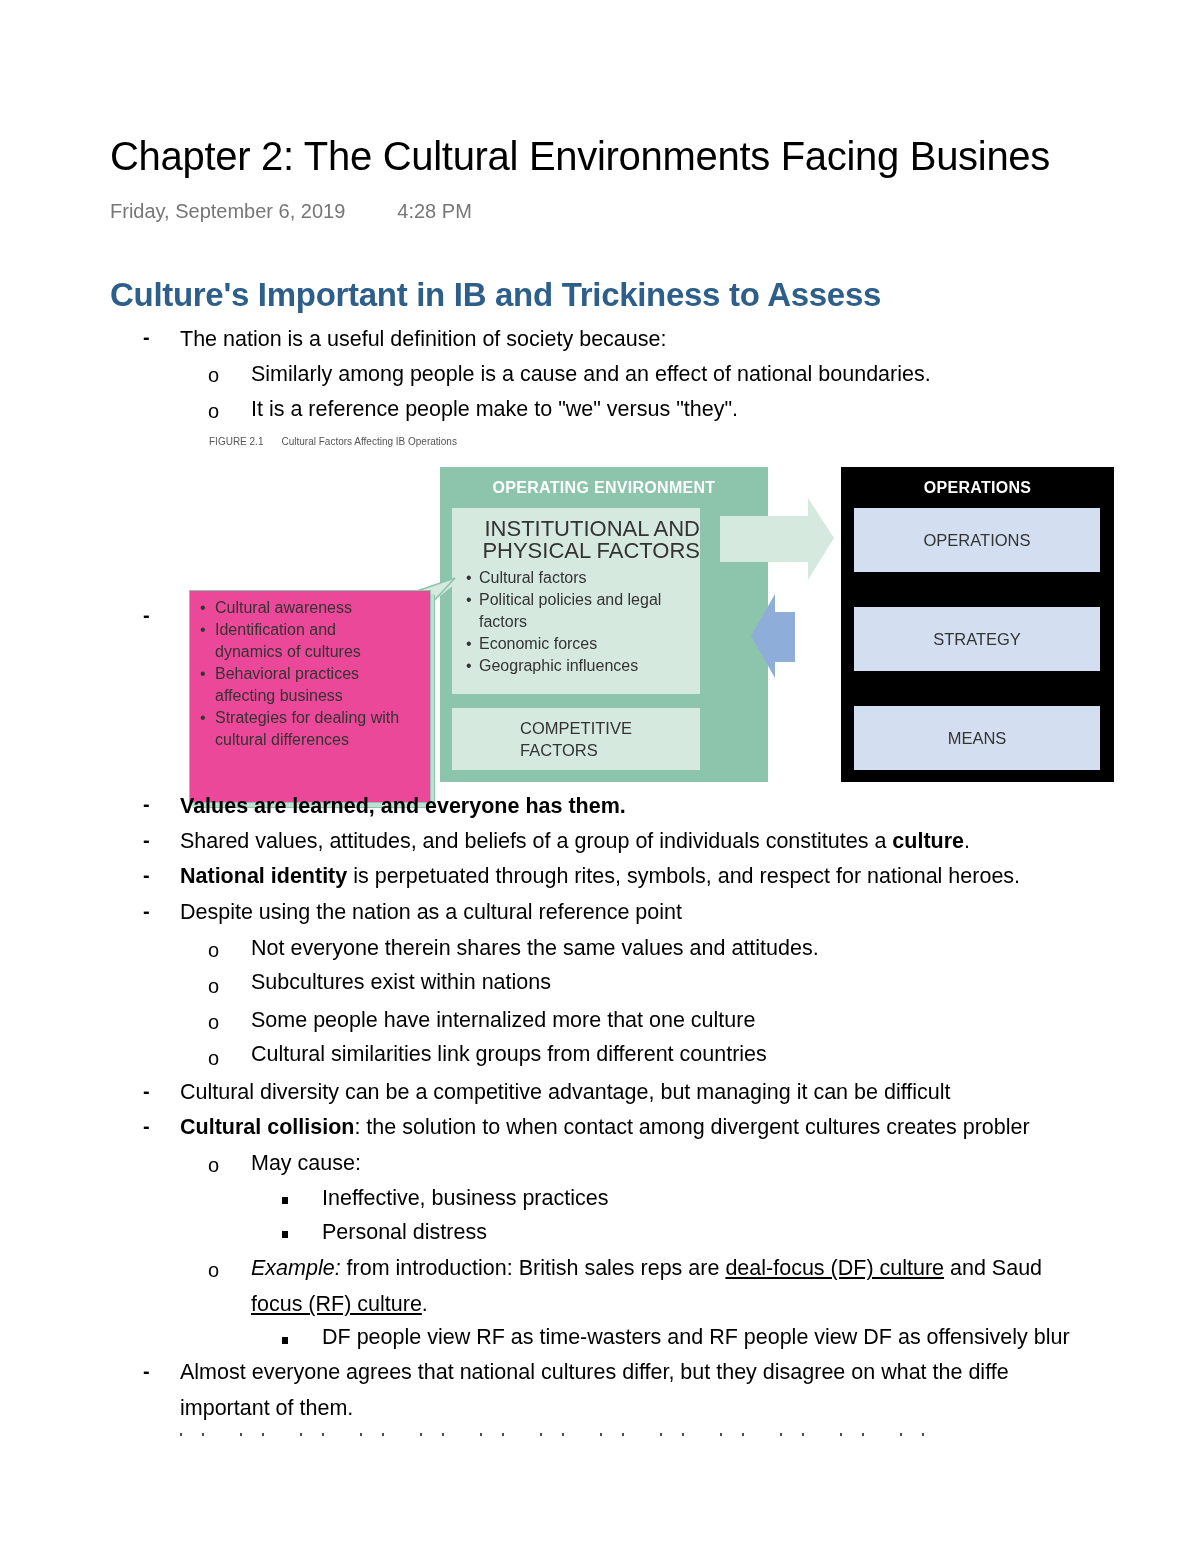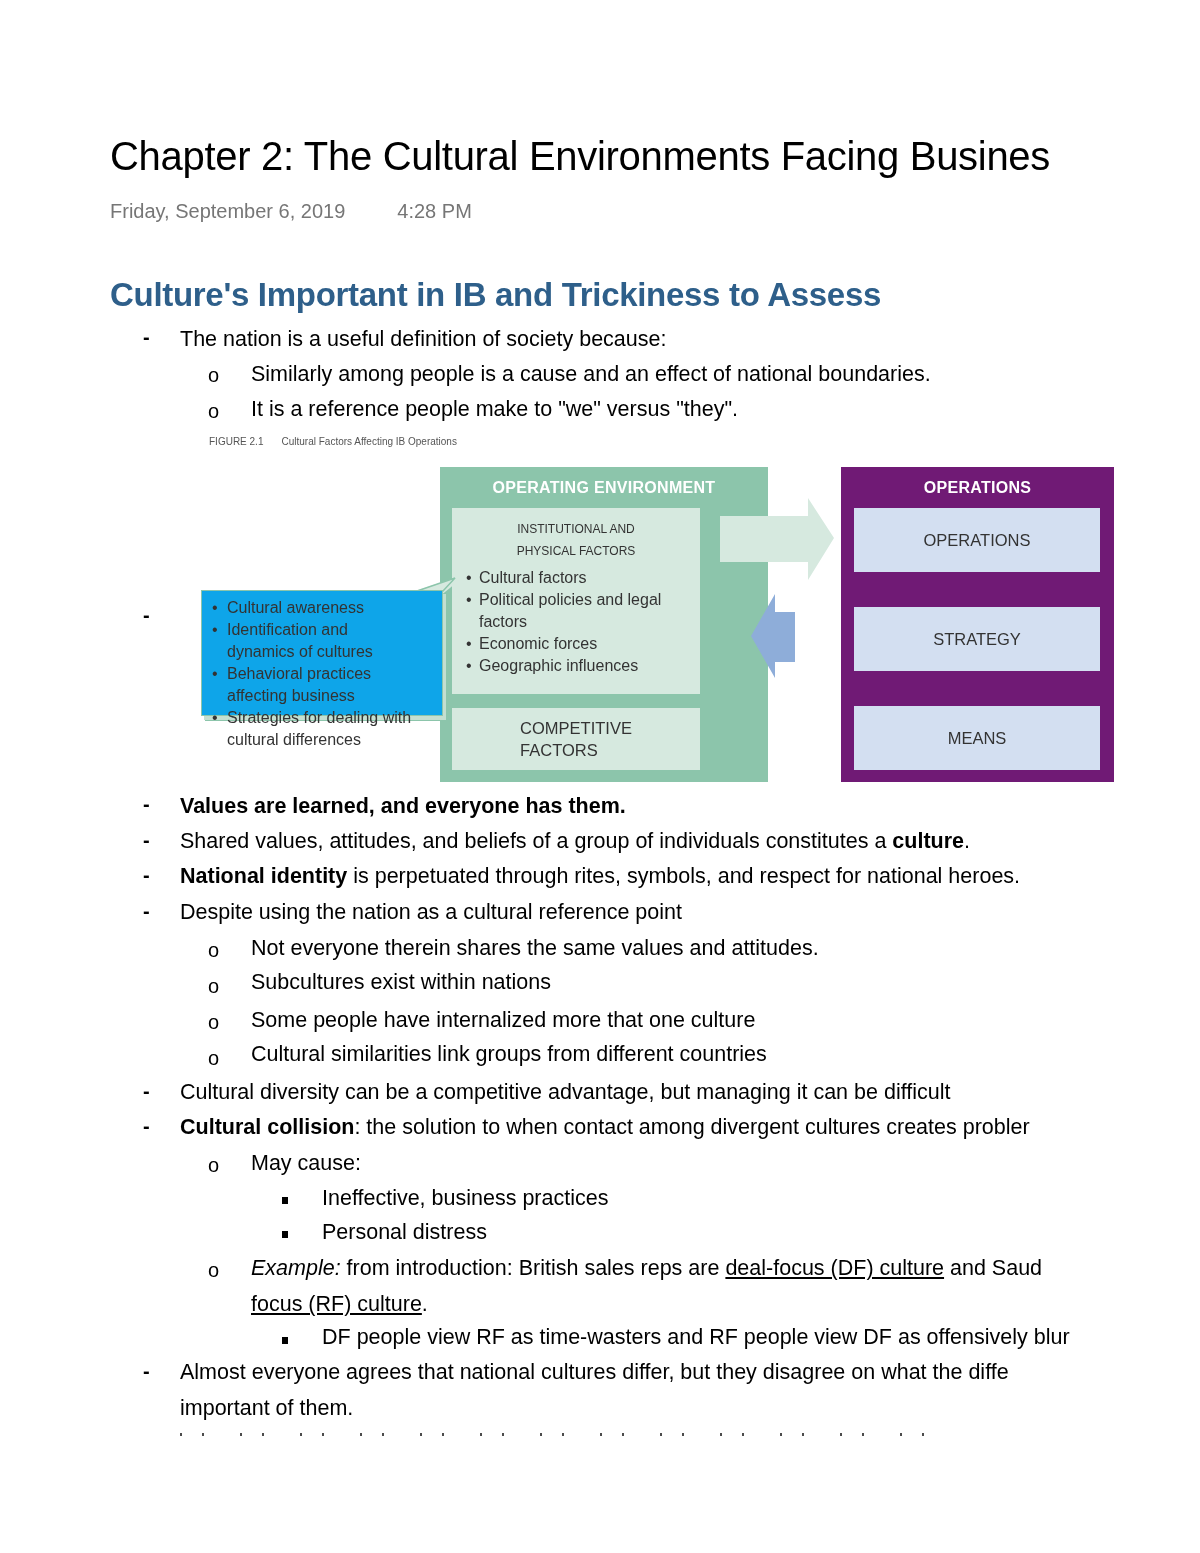--- a/index.html
+++ b/index.html
@@ -42,49 +42,48 @@
     position: absolute; left: 425px; top: 467px; width: 328px; height: 315px; background: #8cc5ab;
   }
   .op-env-title {
     position: absolute; left: 0; top: 12px; width: 100%; text-align: center;
     font-size: 16px; font-weight: bold; color: #fff; letter-spacing: 0.3px;
   }
   .inst-box {
     position: absolute; left: 12px; top: 41px; width: 248px; height: 186px; background: #d6e9df;
   }
   .inst-title {
-    position: absolute; left: 0; top: 10px; width: 100%; text-align: center;
-    font-size: 12px; color: #333; line-height: 22px;
+    position: absolute; left: 0; top: 10px; width: 100%; text-align: right;
+    font-size: 22px; color: #333; line-height: 22px;
   }
   .inst-list { position: absolute; left: 14px; top: 101px; font-size: 16px; color: #333; line-height: 22px; list-style: none; }
   .inst-list li { position: relative; padding-left: 13px; }
   .inst-list li::before { content: "•"; position: absolute; left: 0; top: 0; }
   .comp-box {
     position: absolute; left: 12px; top: 241px; width: 248px; height: 62px; background: #d6e9df;
     display: flex; align-items: center; justify-content: center; text-align: left;
     font-size: 16.5px; color: #333; line-height: 22px;
   }
 
   .callout {
-    position: absolute; left: 174px; top: 590px; width: 242px; height: 126px;
-    background: #0ea5e9; border: 1.5px solid #8cc5ab;
+    position: absolute; left: 174px; top: 590px; width: 242px; height: 213px;
+    background: #ec4899; border: 1.5px solid #8cc5ab;
     box-shadow: 3px 4px 0 #c4dfd1, 4px 5px 0 #8cc5ab;
-    margin-left: 12px;
   }
   .callout-list { position: absolute; left: 8px; top: 6px; font-size: 16px; color: #333; line-height: 22px; list-style: none; }
   .callout-list li { position: relative; padding-left: 17px; }
   .callout-list li::before { content: "•"; position: absolute; left: 2px; top: 0; }
 
   .callout-pointer { position: absolute; left: 400px; top: 575px; }
 
   .arrow-right { position: absolute; left: 705px; top: 498px; }
   .arrow-left { position: absolute; left: 736px; top: 594px; }
 
   .ops {
-    position: absolute; left: 826px; top: 467px; width: 273px; height: 315px; background: #701a75;
+    position: absolute; left: 826px; top: 467px; width: 273px; height: 315px; background: #000000;
   }
   .ops-title {
     position: absolute; left: 0; top: 12px; width: 100%; text-align: center;
     font-size: 16px; font-weight: bold; color: #fff; letter-spacing: 0.3px;
   }
   .ops-box {
     position: absolute; left: 13px; width: 246px; height: 64px; background: #d3dff1;
     display: flex; align-items: center; justify-content: center;
     font-size: 16.5px; color: #333;
   }

